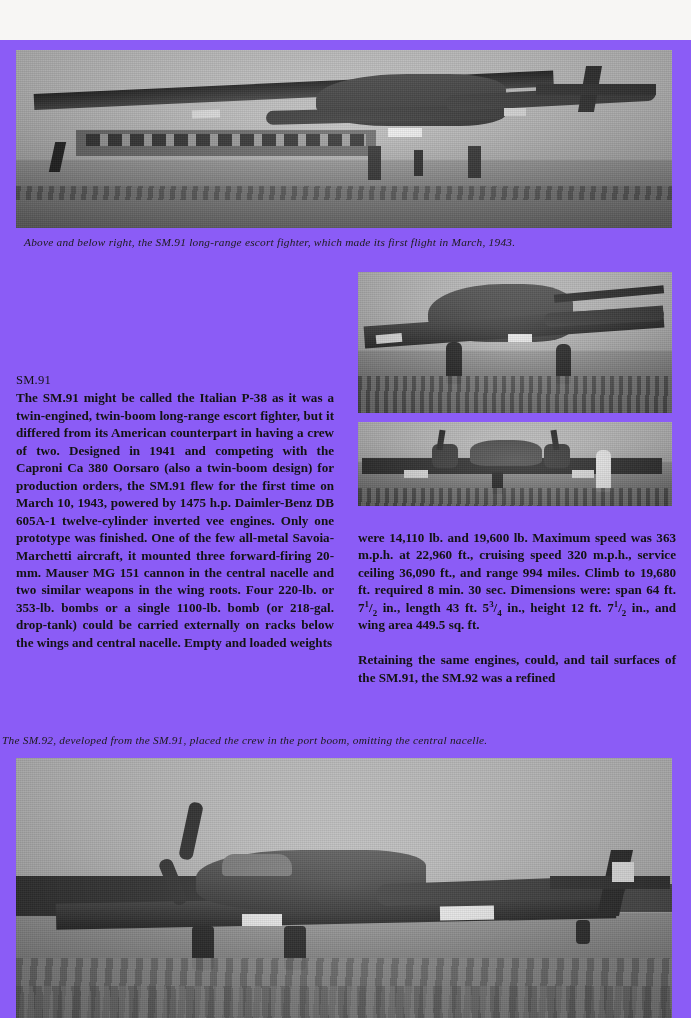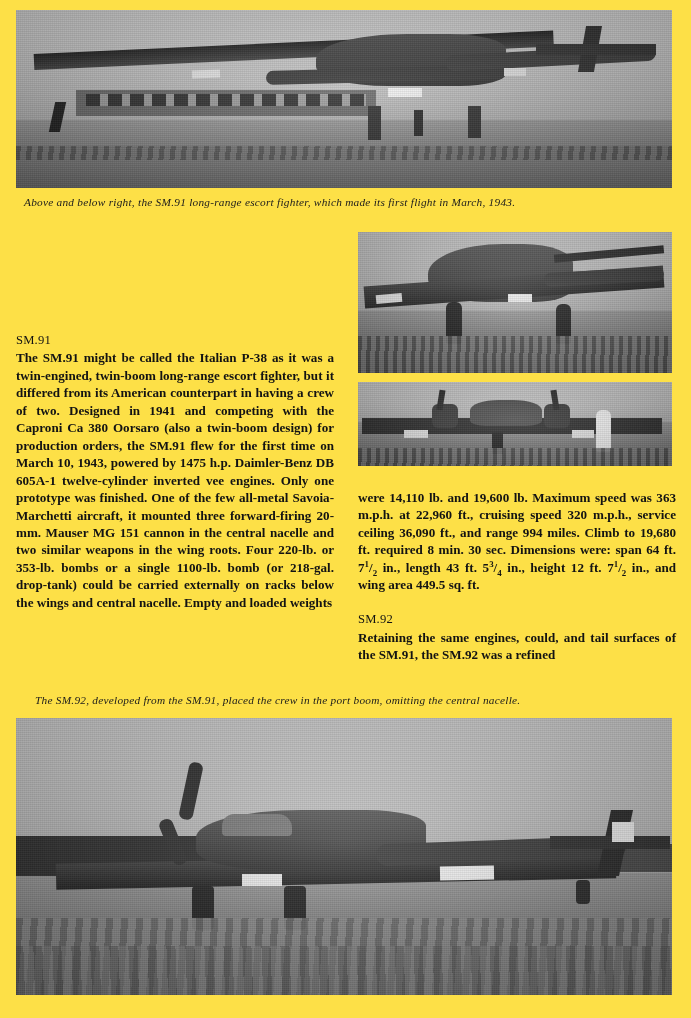--- a/index.html
+++ b/index.html
@@ -12,21 +12,22 @@
     height: 1018px;
     position: relative;
     overflow: hidden;
     font-family: "Liberation Serif", "DejaVu Serif", serif;
     background: #f7f6f4;
   }
 
   .page {
     position: absolute;
     inset: 0;
-    background: #fde047;
+    background: #8b5cf6;
+    margin-top: 40px;
   }
 
   
   .photo {
     position: absolute;
     overflow: hidden;
     background: #8e8d88;
     filter: grayscale(100%) contrast(112%);
   }
   .photo .sky {
@@ -186,25 +187,24 @@
   </div>
 
   <div class="col" style="left:16px; top:332px;">
     <p class="heading">SM.91</p>
     <p>The SM.91 might be called the Italian P-38 as it was a twin-engined, twin-boom long-range escort fighter, but it differed from its American counterpart in having a crew of two. Designed in 1941 and competing with the Caproni Ca 380 Oorsaro (also a twin-boom design) for production orders, the SM.91 flew for the first time on March 10, 1943, powered by 1475 h.p. Daimler-Benz DB 605A-1 twelve-cylinder inverted vee engines. Only one prototype was finished. One of the few all-metal Savoia-Marchetti aircraft, it mounted three forward-firing 20-mm. Mauser MG 151 cannon in the central nacelle and two similar weapons in the wing roots. Four 220-lb. or 353-lb. bombs or a single 1100-lb. bomb (or 218-gal. drop-tank) could be carried externally on racks below the wings and central nacelle. Empty and loaded weights</p>
   </div>
 
   <div class="col" style="left:358px; top:489px;">
     <p>were 14,110 lb. and 19,600 lb. Maximum speed was 363 m.p.h. at 22,960 ft., cruising speed 320 m.p.h., service ceiling 36,090 ft., and range 994 miles. Climb to 19,680 ft. required 8 min. 30 sec. Dimensions were: span 64 ft. 7<sup>1</sup>/<sub>2</sub> in., length 43 ft. 5<sup>3</sup>/<sub>4</sub> in., height 12 ft. 7<sup>1</sup>/<sub>2</sub> in., and wing area 449.5 sq. ft.</p>
     <div class="gap"></div>
-    <p class="heading">SM.92</p>
     <p>Retaining the same engines, could, and tail surfaces of the SM.91, the SM.92 was a refined</p>
   </div>
 
-  <div class="caption" style="left:35px; top:694px;">The SM.92, developed from the SM.91, placed the crew in the port boom, omitting the central nacelle.</div>
+  <div class="caption" style="left:2px; top:694px;">The SM.92, developed from the SM.91, placed the crew in the port boom, omitting the central nacelle.</div>
 
   <div class="photo" style="left:16px; top:718px; width:656px; height:277px;">
     <div class="sky" style="height:56%;"></div>
     <div class="ground" style="height:44%;"></div>
 
     <div class="shape" style="left:0; top:118px; width:300px; height:40px; background:#3b3a35;"></div>
     <div class="shape lite" style="left:196px; top:128px; width:120px; height:22px; background:#cbc9c3;"></div>
     <div class="shape" style="left:300px; top:126px; width:356px; height:28px; background:#4a4944; opacity:.92;"></div>
 
     <div class="shape" style="left:40px; top:140px; width:560px; height:26px;

